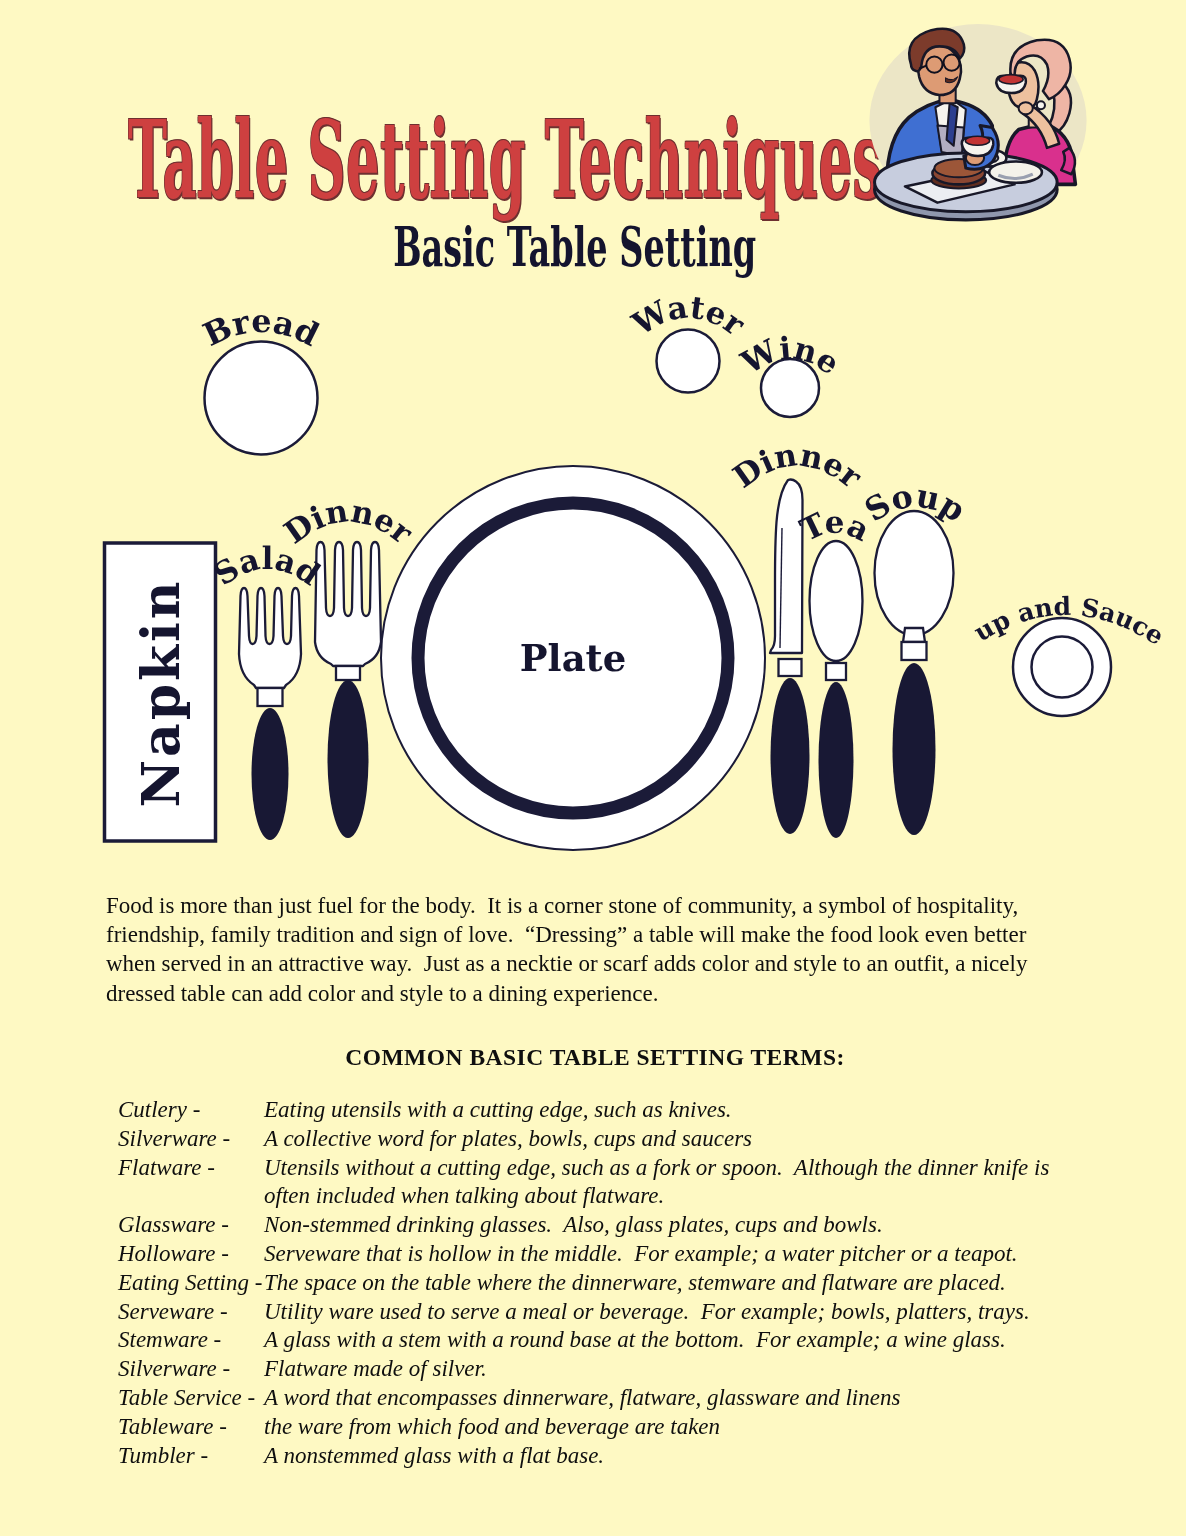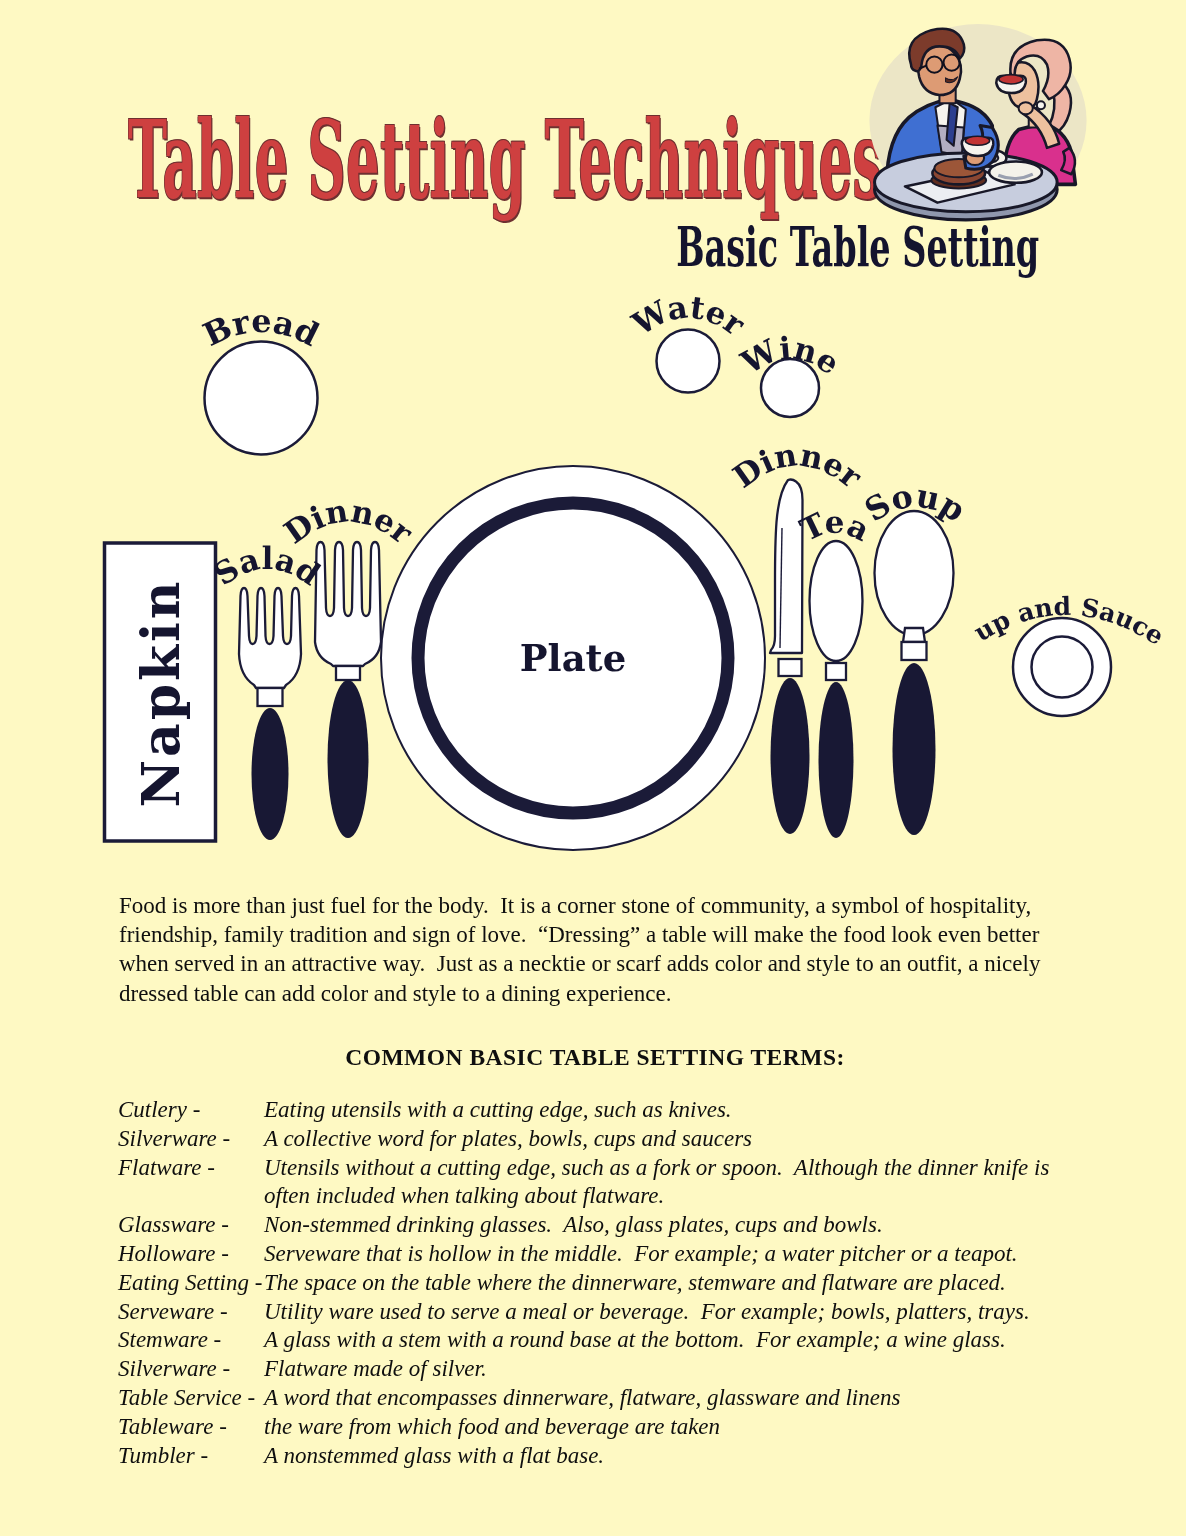--- a/index.html
+++ b/index.html
@@ -24,41 +24,41 @@
     text-shadow:
       2px 2px 0 #6e3030, -1px -1px 0 #6e3030,
       1px -1px 0 #6e3030, -1px 1px 0 #6e3030;
     letter-spacing:1px;
   }
   
   .clipart{position:absolute;left:860px;top:20px;width:234px;height:208px;}
   
   .diagram-title{
     position:absolute;left:0;top:220px;width:1150px;
-    text-align:right;margin:0;
+    text-align:center;margin:0;
   }
   .diagram-title span{
     display:inline-block;
     font-family:"DejaVu Serif", serif;
     font-weight:bold;font-size:54px;line-height:1;
     color:#14142e;
     transform:scale(0.62,1);
     transform-origin:center top;
     white-space:nowrap;
   }
   
   .diagram{position:absolute;left:0;top:290px;width:1186px;height:600px;}
   .diagram .outline{fill:#ffffff;stroke:#1b1b38;}
   .diagram .lbl{
     font-family:"DejaVu Serif", serif;font-weight:bold;
     fill:#15152f;
   }
   
   .intro{
-    position:absolute;left:119px;top:891px;width:968px;
+    position:absolute;left:106px;top:891px;width:968px;
     font-size:23px;line-height:29.2px;
     white-space:pre-wrap;margin:0;color:#0f0f0f;
   }
   
   .terms-heading{
     position:absolute;left:0;top:1044px;width:1190px;
     text-align:center;margin:0;
     font-size:23.5px;font-weight:bold;color:#0f0f0f;
     letter-spacing:0.5px;
   }

